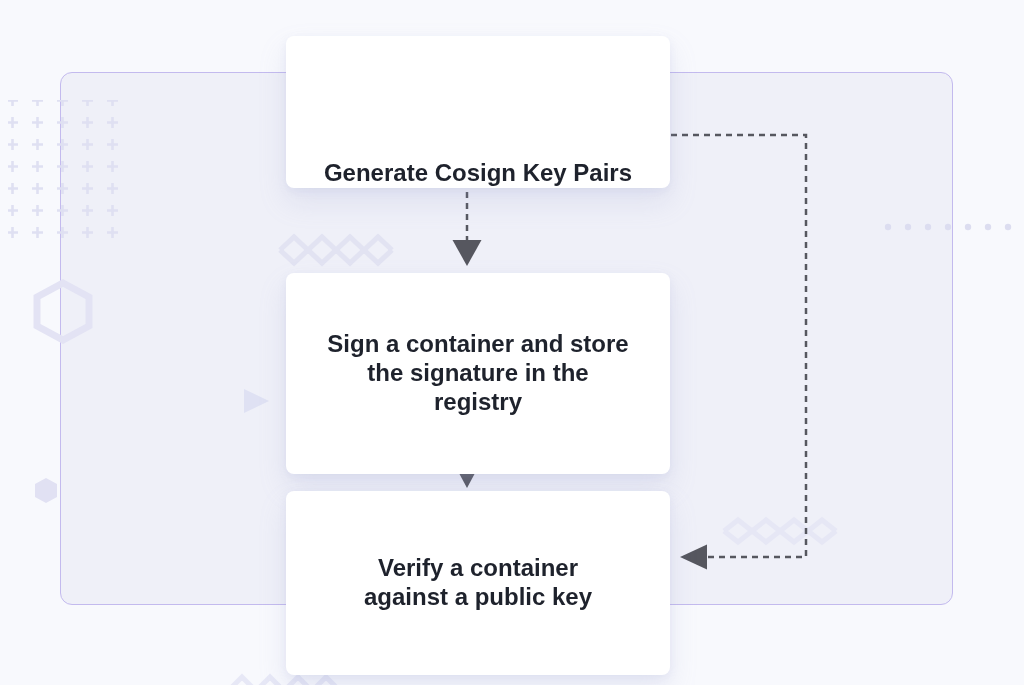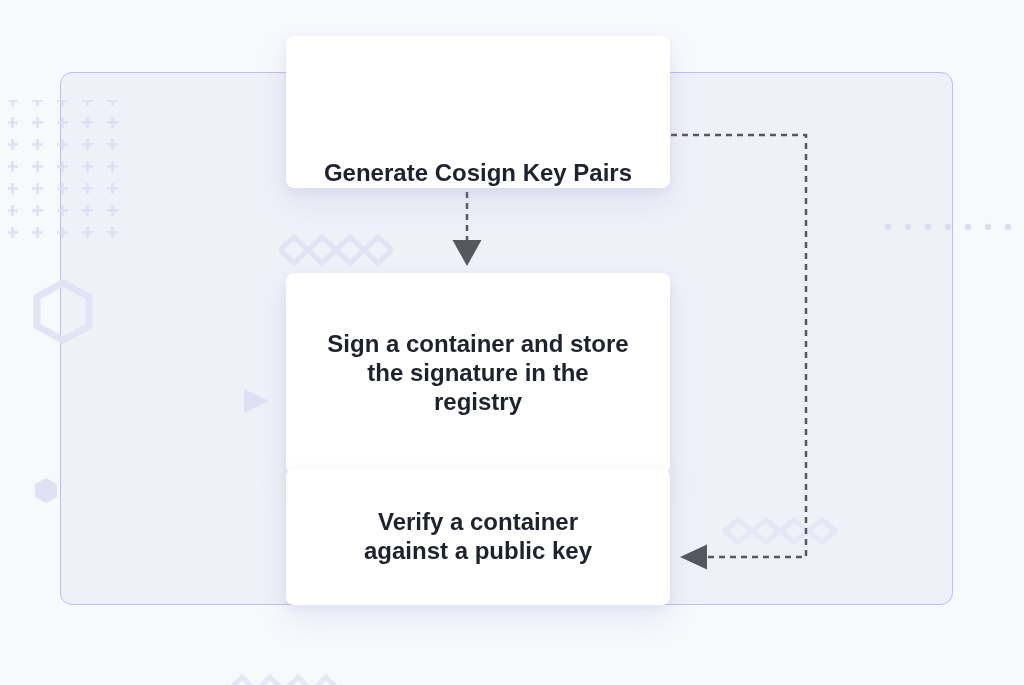--- a/index.html
+++ b/index.html
@@ -41,21 +41,21 @@
     border-radius:8px;
     box-shadow:0 14px 28px rgba(149,157,207,.18), 0 3px 8px rgba(149,157,207,.12);
     display:flex;align-items:center;justify-content:center;
     text-align:center;
     color:var(--node-text);
     font-size:24px;font-weight:600;line-height:1.2;
     padding:0 24px;
   }
   .node-1{top:36px;height:152px;align-items:flex-end;}
   .node-2{top:273px;height:201px;}
-  .node-3{top:469px;height:136px;}
+  .node-3{top:491px;height:184px;}
   .node-label{white-space:pre-line;}
 </style>
 </head>
 <body>
 
 <div class="stage">
 
   <div class="frame"></div>
 
   <svg class="layer" viewBox="0 0 1024 685" aria-hidden="true">

